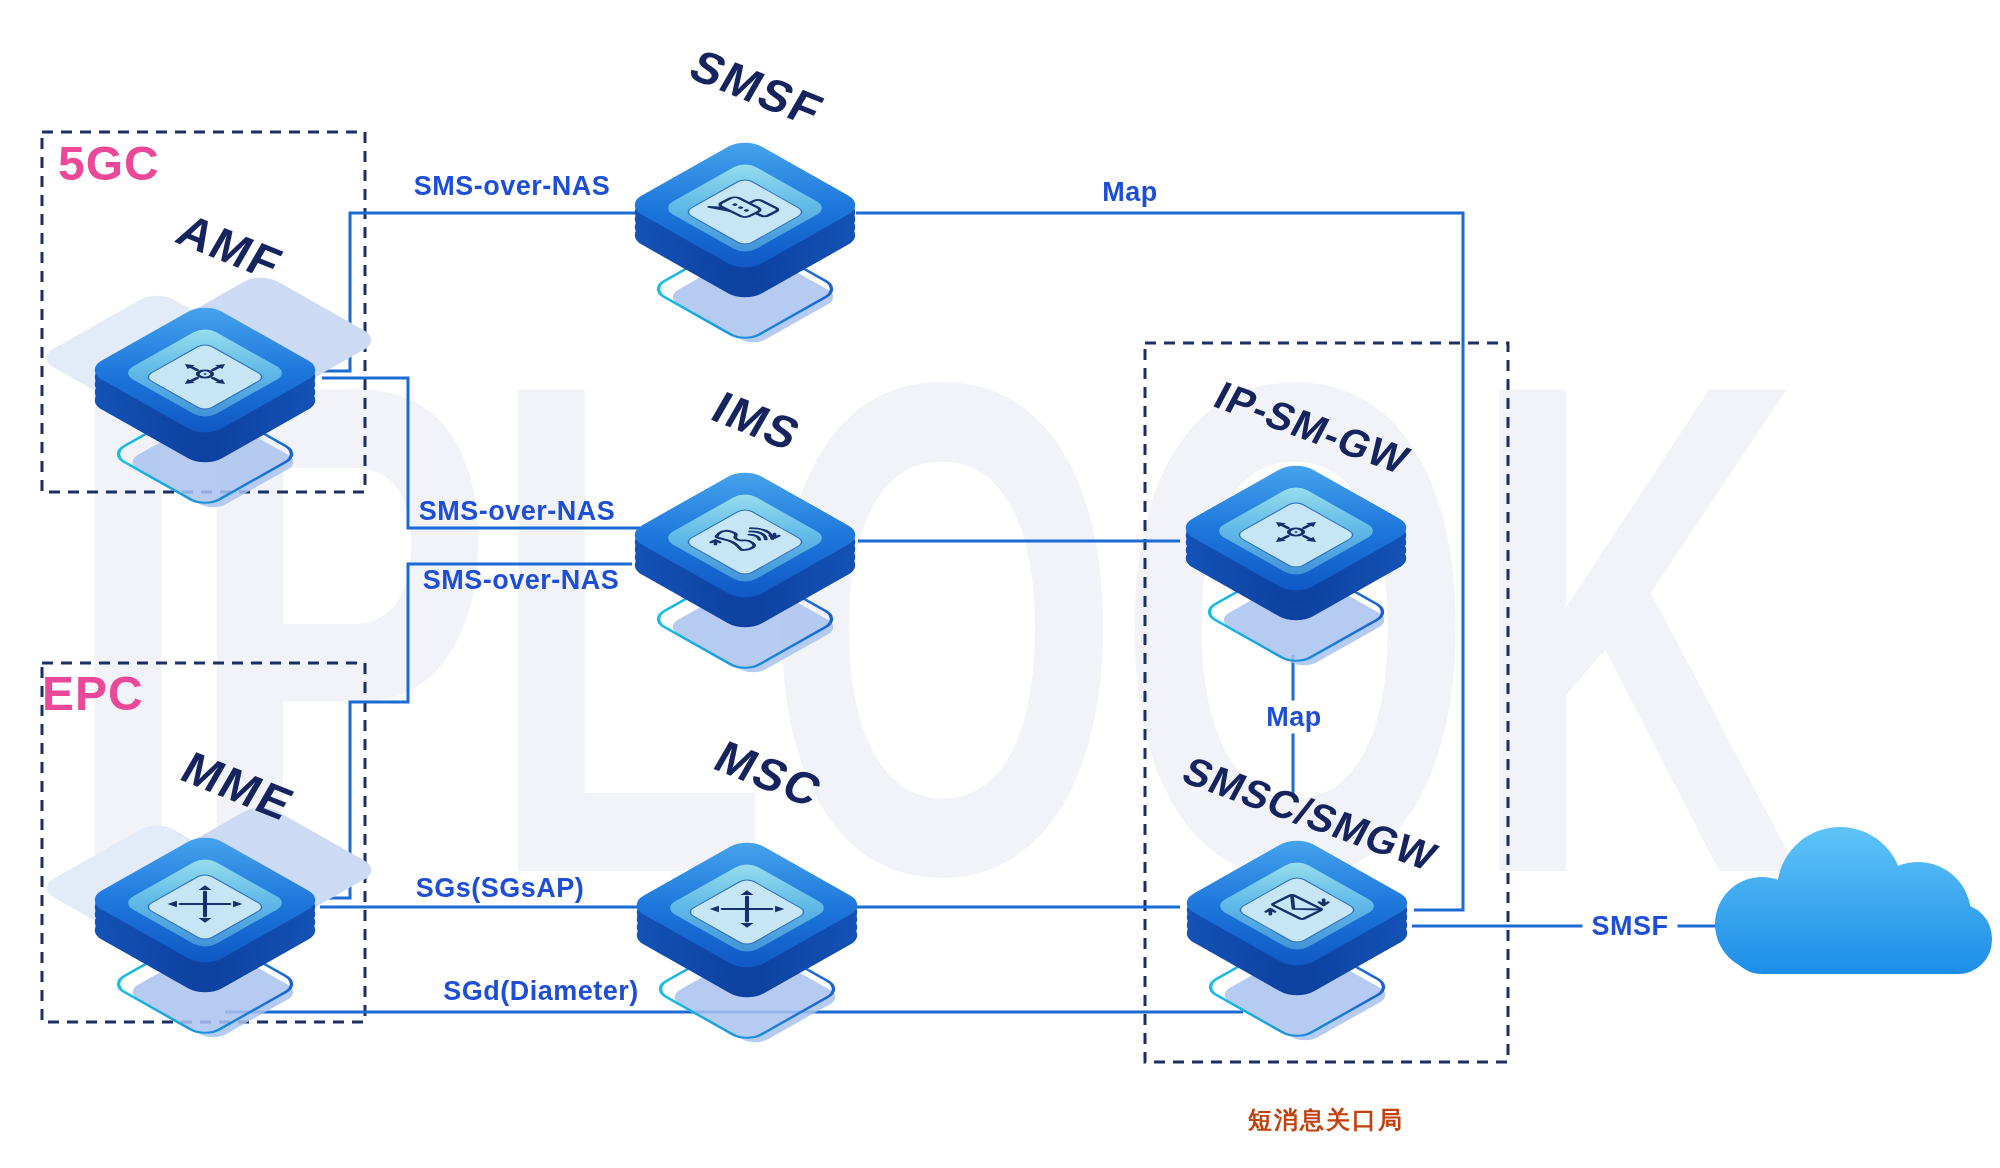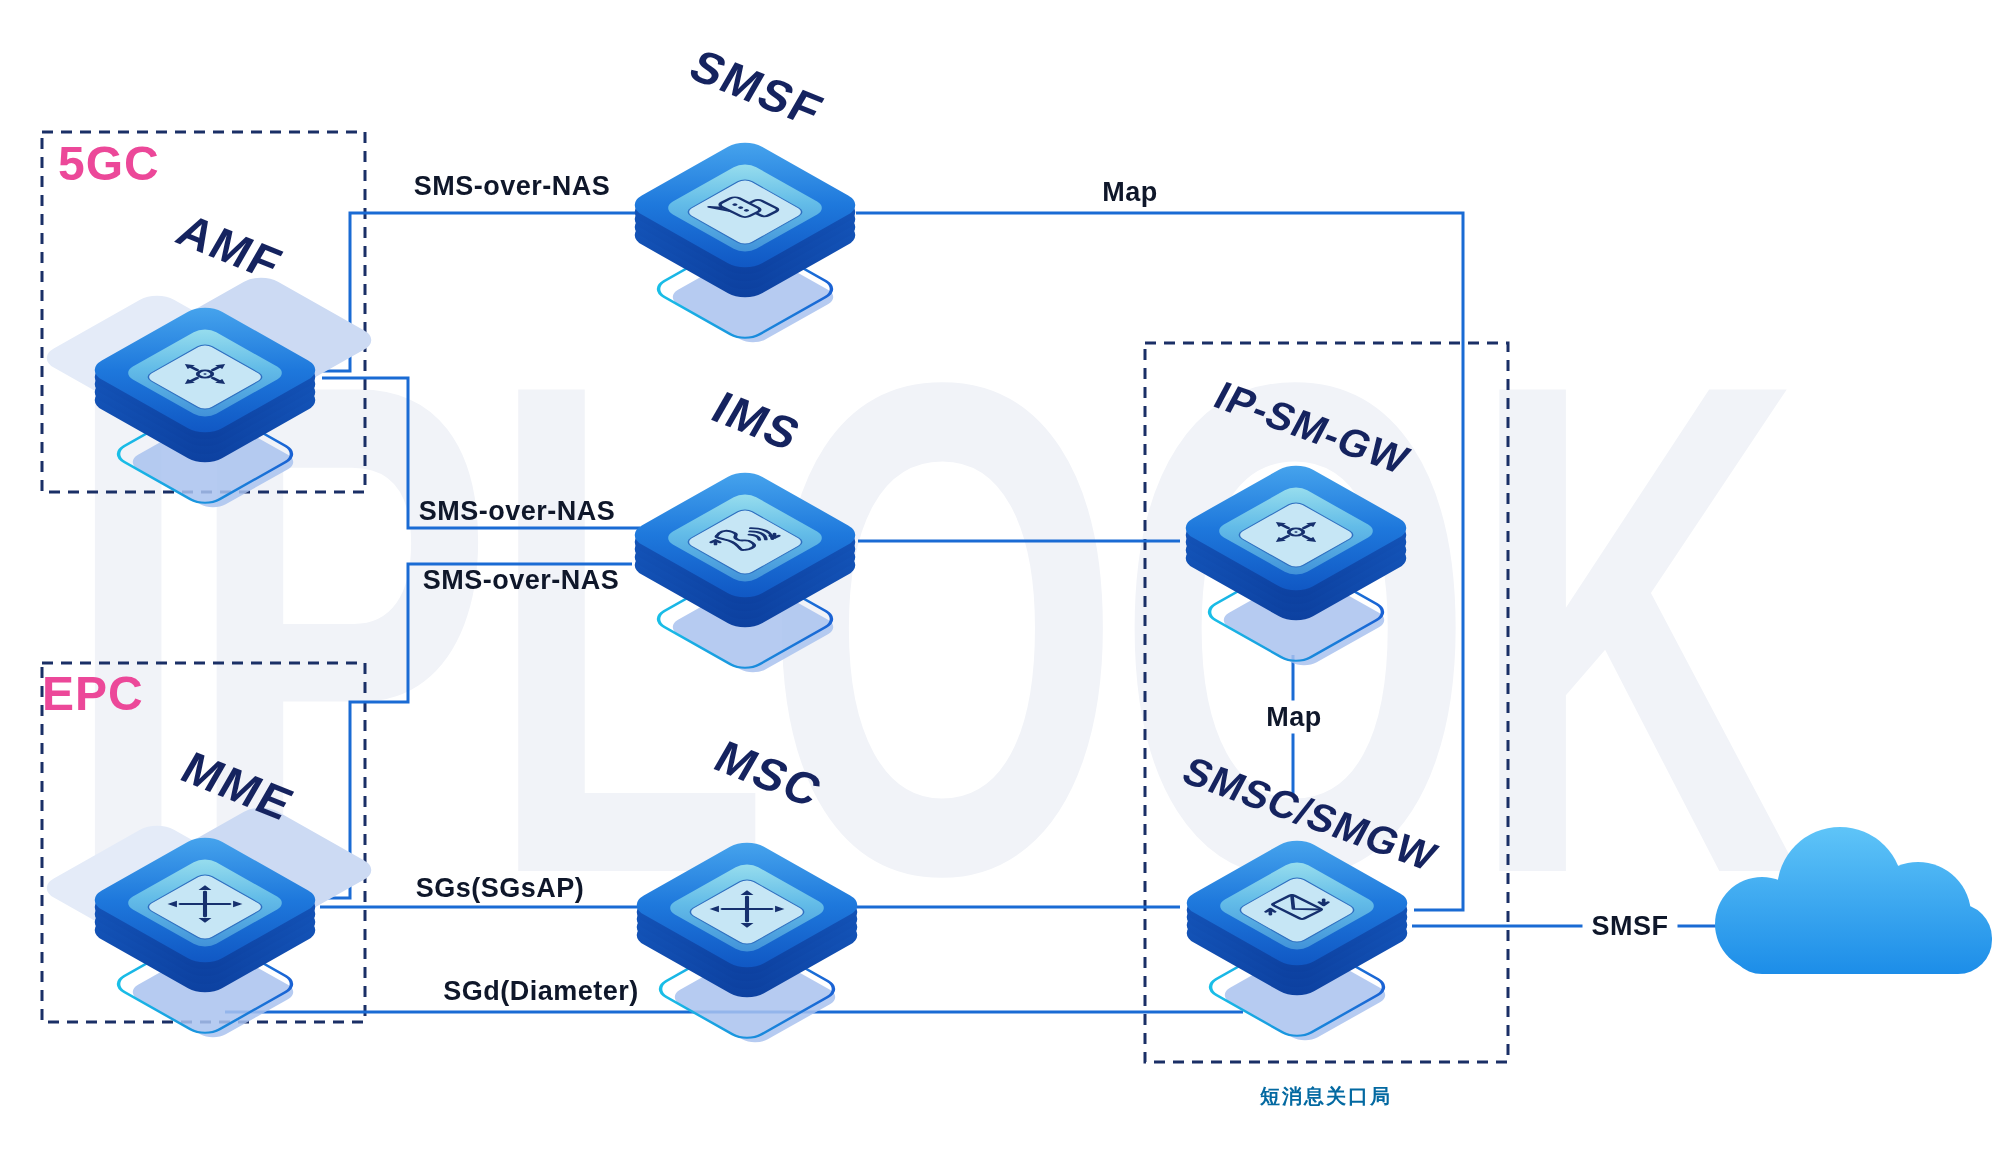--- a/index.html
+++ b/index.html
@@ -30,27 +30,28 @@
   }
   .node-lbl-sm{
     font-size:40px; letter-spacing:1px;
     transform:translate(-50%,-50%) rotate(20deg) skewX(-8deg);
   }
   .group-lbl{
     font-size:48px; font-weight:800; color:#ec4899; letter-spacing:1px;
     transform:none; z-index:3; position:absolute; white-space:nowrap;
   }
   .edge-lbl{
-    font-size:27px; font-weight:700; color:#0f172a;
+    font-size:27px; font-weight:700; color:#1d4ed8;
     transform:translate(-50%,-50%); letter-spacing:0.5px;
   }
   .edge-lbl.on-line{ background:#ffffff; padding:1px 9px; }
   .caption-lbl{
-    font-size:20px; font-weight:700; color:#0369a1; letter-spacing:2px;
+    font-size:24px; font-weight:700; color:#c2410c; letter-spacing:2px;
     transform:translate(-50%,-50%);
+    margin-top:24px;
   }
 </style>
 </head>
 <body>
 
 <div id="canvas">
 
   <div class="watermark">IPLOOK</div>
 
   <svg width="0" height="0" style="position:absolute" aria-hidden="true">

